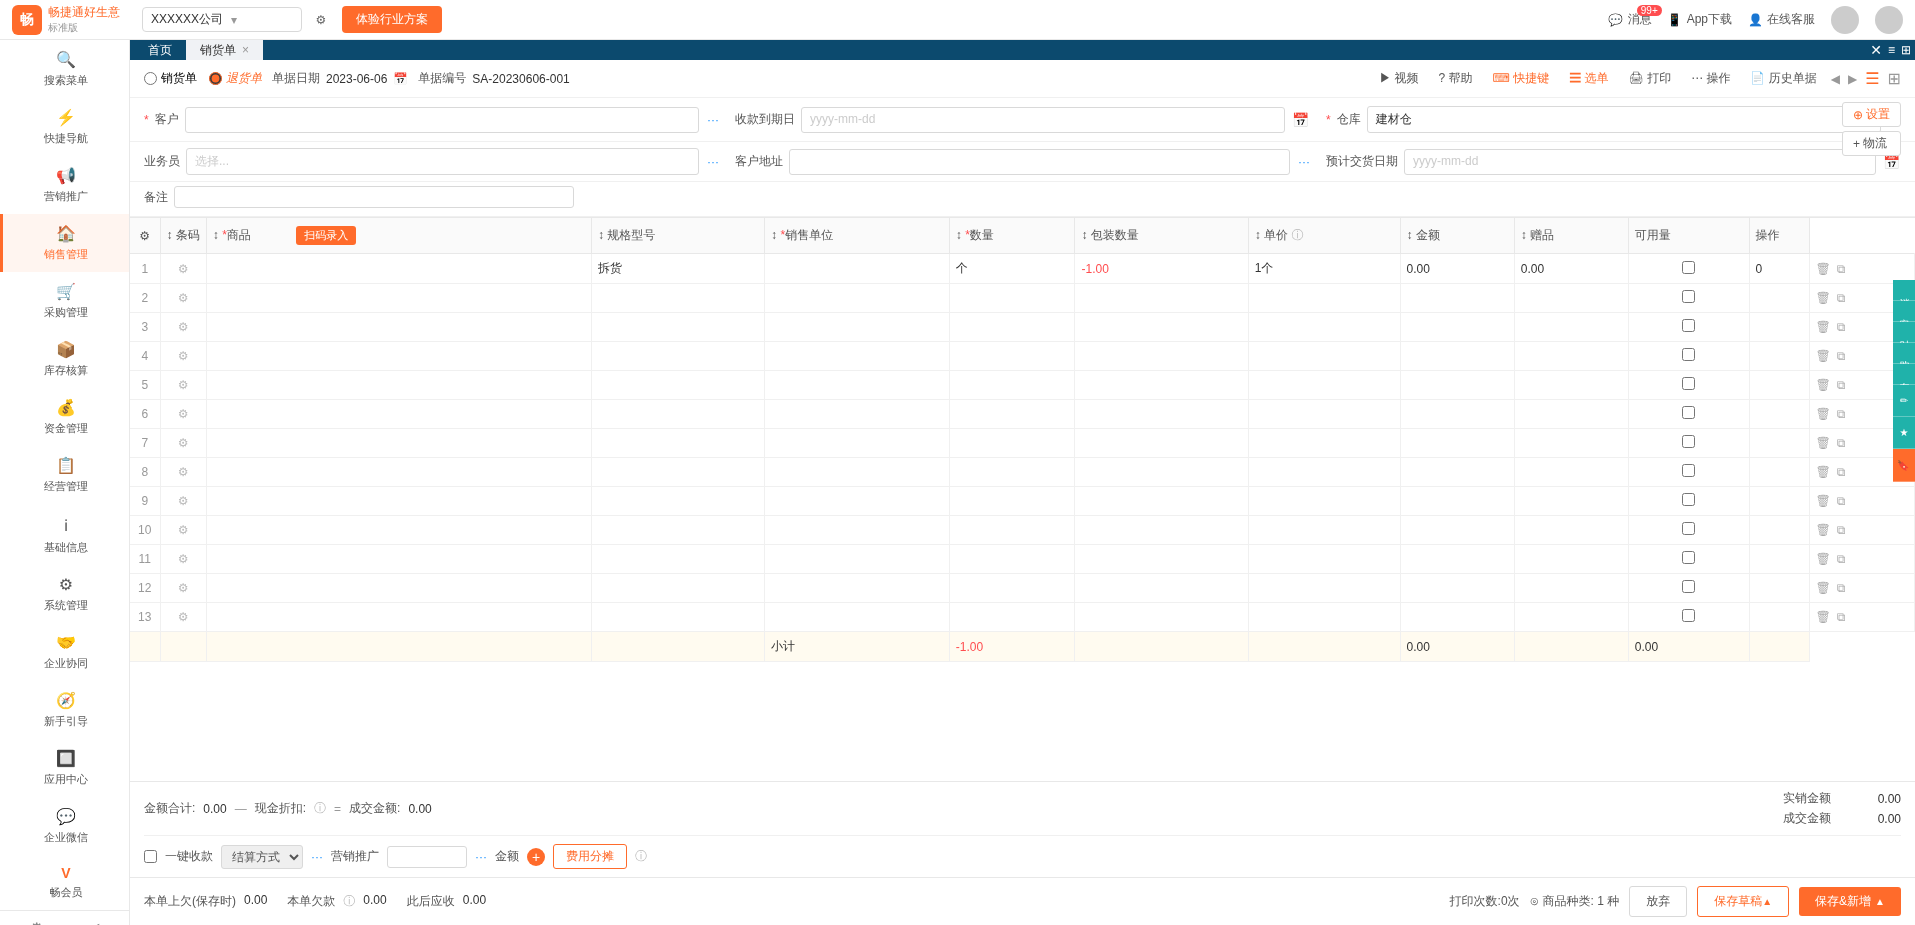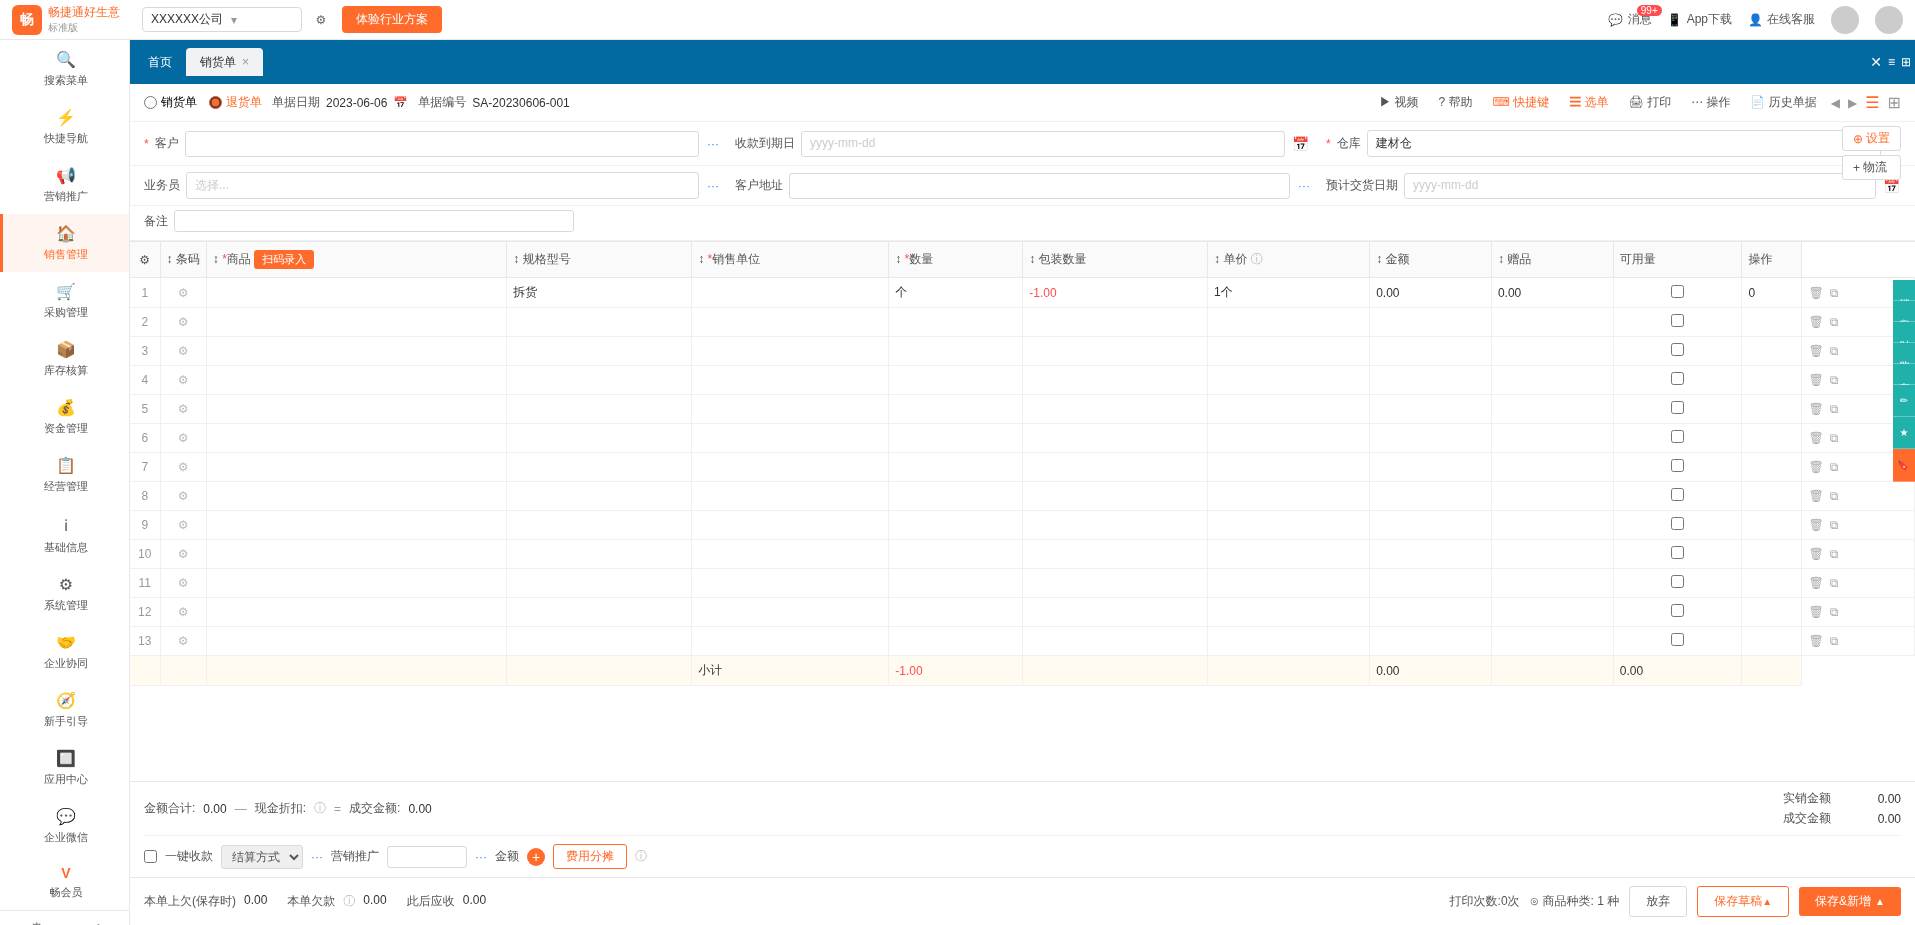--- a/index.html
+++ b/index.html
@@ -28,21 +28,21 @@
     .sidebar-item.active { background: #fff5f0; color: #ff6b2b; border-left-color: #ff6b2b; }
     .sidebar-item .icon { font-size: 16px; }
     .sidebar-item .label { font-size: 11px; }
     .sidebar-bottom { margin-top: auto; border-top: 1px solid #e8e8e8; display: flex; align-items: center; justify-content: space-around; padding: 8px; }
     .sidebar-bottom-item { cursor: pointer; color: #888; font-size: 16px; }
 
     
     .content-area { flex: 1; display: flex; flex-direction: column; overflow: hidden; }
 
     
-    .tab-bar { display: flex; align-items: center; background: #0369a1; height: 44px; flex-shrink: 0; padding: 0 4px; }
+    .tab-bar { display: flex; align-items: center; background: #0c4a6e; height: 20px; flex-shrink: 0; padding: 0 4px; }
     .tab { display: flex; align-items: center; padding: 0 14px; height: 28px; cursor: pointer; color: rgba(255,255,255,0.8); border-radius: 4px 4px 0 0; font-size: 12px; gap: 6px; }
     .tab.active { background: #f0f2f5; color: #333; border-radius: 4px 4px 0 0; }
     .tab-close { color: #999; font-size: 12px; cursor: pointer; }
     .tab-home { color: white; background: transparent; }
     .tab-bar-right { margin-left: auto; display: flex; align-items: center; gap: 6px; }
     .tab-bar-icon { color: white; cursor: pointer; font-size: 14px; }
 
     
     .page-content { flex: 1; background: #f0f2f5; overflow-y: auto; display: flex; flex-direction: column; }
 
@@ -63,21 +63,21 @@
     .btn-logistics { border: 1px solid #d9d9d9; background: #fff; color: #555; padding: 3px 10px; border-radius: 3px; cursor: pointer; display: flex; align-items: center; gap: 3px; }
 
     
     .table-container { flex: 1; overflow: auto; background: #fff; }
     table { width: 100%; border-collapse: collapse; min-width: 900px; }
     thead tr { background: #fafafa; border-top: 1px solid #e8e8e8; border-bottom: 1px solid #e8e8e8; }
     th { padding: 8px 6px; text-align: left; color: #555; font-weight: normal; border-right: 1px solid #e8e8e8; white-space: nowrap; font-size: 12px; }
     td { padding: 6px 6px; border-bottom: 1px solid #f0f0f0; border-right: 1px solid #f0f0f0; color: #333; font-size: 12px; }
     td.red { color: #ff4d4f; }
     .row-num { color: #999; text-align: center; width: 30px; }
-    .scan-btn { background: #ff6b2b; color: white; border: none; border-radius: 3px; padding: 2px 8px; cursor: pointer; font-size: 11px; }
+    .scan-btn { background: #ff6b2b; color: white; border: none; border-radius: 3px; padding: 2px 8px; cursor: pointer; font-size: 11px; margin-left: 42px; }
     .subtotal-row { background: #fffbf0 !important; font-weight: 500; }
     .subtotal-row td { background: #fffbf0; border-top: 1px solid #e8e8e8; }
     .checkbox-cell { text-align: center; }
     .action-icons { display: flex; gap: 6px; align-items: center; color: #aaa; cursor: pointer; }
     .settings-col { width: 24px; text-align: center; }
 
     
     .bottom-summary { background: #fff; border-top: 1px solid #e8e8e8; padding: 8px 14px; flex-shrink: 0; }
     .summary-row1 { display: flex; align-items: center; gap: 8px; color: #555; margin-bottom: 8px; }
     .summary-value { color: #333; font-weight: 500; }
@@ -241,21 +241,21 @@
       <div class="form-top-section">
 
         <div class="form-toolbar">
           <div class="radio-group">
             <label class="radio-item">
               <input type="radio" name="orderType" style="">
               <span>销货单</span>
             </label>
             <label class="radio-item">
               <input type="radio" name="orderType" checked="" style="">
-              <span style="color:#ff6b2b;">退货单</span>
+              <span style="color:#ff6b2b;font-style:italic;">退货单</span>
             </label>
           </div>
           <div class="toolbar-field">
             <span class="toolbar-label">单据日期</span>
             <span class="toolbar-value">2023-06-06</span>
             <span style="color:#999;cursor:pointer;">📅</span>
           </div>
           <div class="toolbar-field">
             <span class="toolbar-label">单据编号</span>
             <span class="toolbar-value">SA-20230606-001</span>

